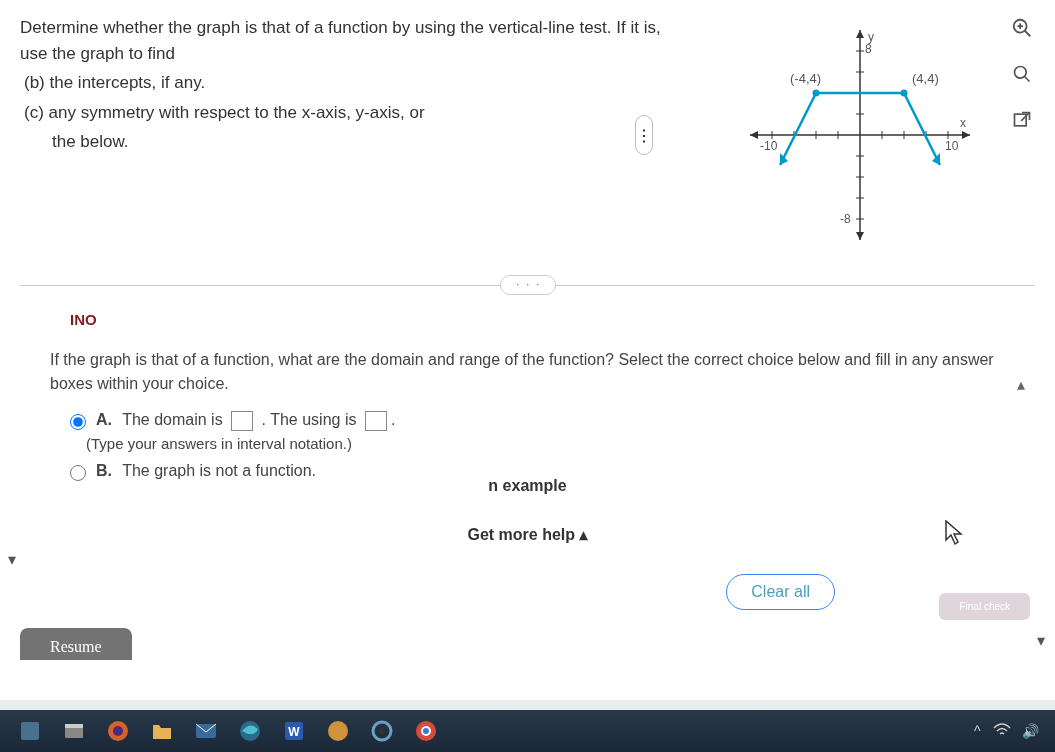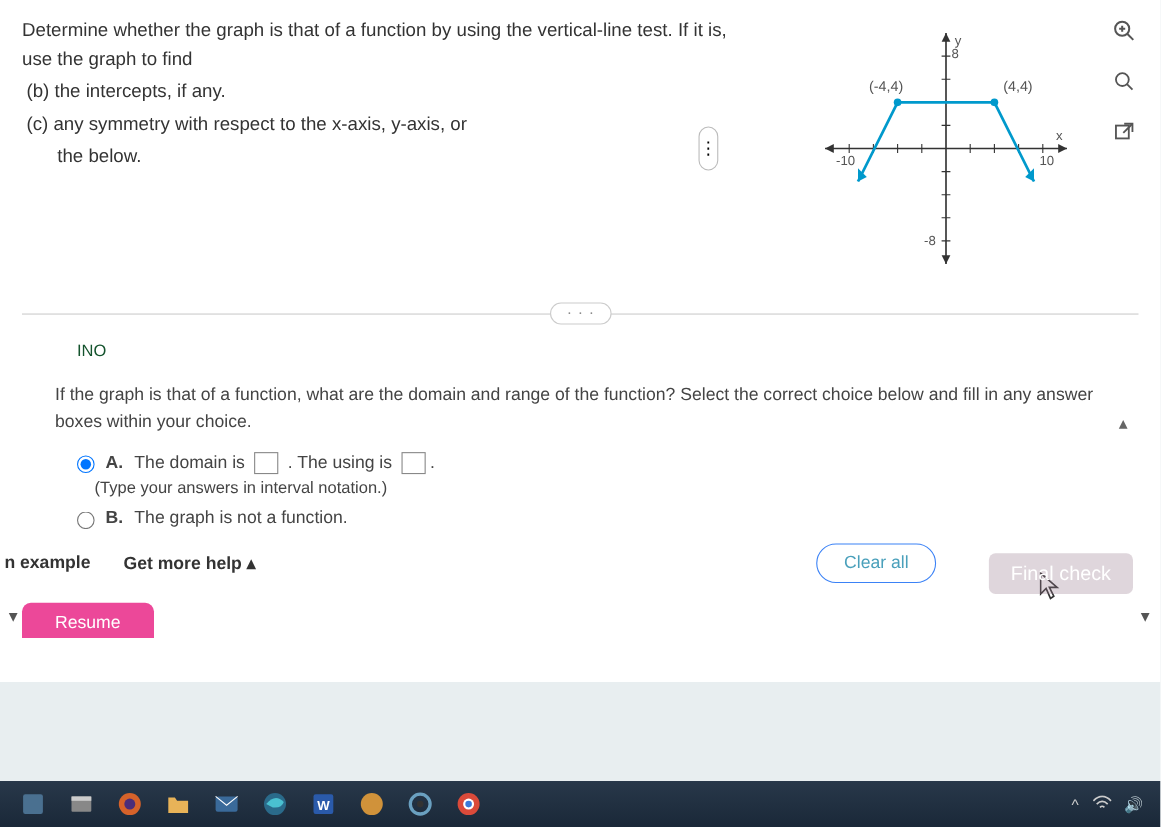--- a/index.html
+++ b/index.html
@@ -7,21 +7,21 @@
       font-family: Arial, sans-serif;
       background: #e8eef0;
       width: 1055px;
       height: 752px;
       overflow: hidden;
       position: relative;
     }
     .main-content {
       background: #fff;
       padding: 15px 20px;
-      height: 620px;
+      height: 700px;
       position: relative;
     }
     .question-area {
       display: flex;
       gap: 20px;
     }
     .question-text {
       flex: 1;
       color: #333;
       font-size: 17px;
@@ -91,21 +91,22 @@
     .answer-section {
       margin-top: 25px;
       padding: 0 30px;
       color: #444;
       font-size: 16px;
     }
     .no-label {
       margin-left: 20px;
       margin-bottom: 20px;
       font-size: 15px;
-      color: #14532d;
+      color: #7f1d1d;
+      font-weight: bold;
     }
     .answer-prompt {
       margin-bottom: 15px;
       line-height: 1.5;
     }
     .choice-row {
       display: flex;
       align-items: flex-start;
       gap: 10px;
       margin: 10px 0 4px 20px;
@@ -136,24 +137,25 @@
       right: 90px;
       top: 520px;
       font-size: 22px;
       color: #333;
     }
     .bottom-bar {
       position: absolute;
       bottom: 75px;
       left: 0;
       right: 0;
-      padding: 15px 4px;
+      padding: 15px 20px;
       display: flex;
       align-items: center;
       gap: 30px;
+      flex-direction: column;
     }
     .help-link {
       color: #333;
       font-weight: bold;
       font-size: 16px;
       cursor: pointer;
     }
     .clear-btn {
       margin-left: auto;
       margin-right: 200px;
@@ -166,33 +168,34 @@
       cursor: pointer;
     }
     .final-check {
       position: absolute;
       right: 25px;
       bottom: 80px;
       background: rgba(150,120,140,0.3);
       padding: 8px 20px;
       border-radius: 6px;
       color: #fff;
-      font-size: 18px;
+      font-size: 10px;
     }
     .resume-btn {
       position: absolute;
       bottom: 40px;
       left: 20px;
-      background: #ec4899;
+      background: #737373;
       color: #fff;
       padding: 10px 30px 4px 30px;
       border-radius: 8px 8px 0 0;
       font-size: 16px;
       cursor: pointer;
       border: none;
+      font-family: Liberation Serif, serif;
     }
     .taskbar {
       position: absolute;
       bottom: 0;
       left: 0;
       right: 0;
       height: 42px;
       background: linear-gradient(to top, #1a2838, #28384a);
       display: flex;
       align-items: center;

